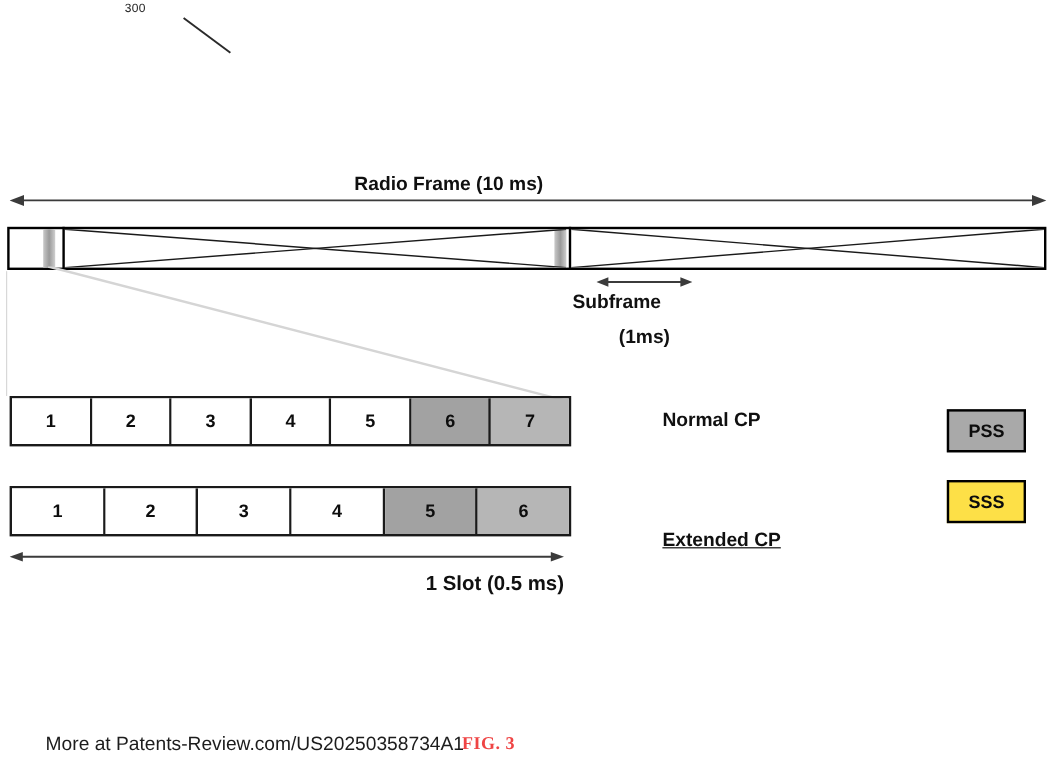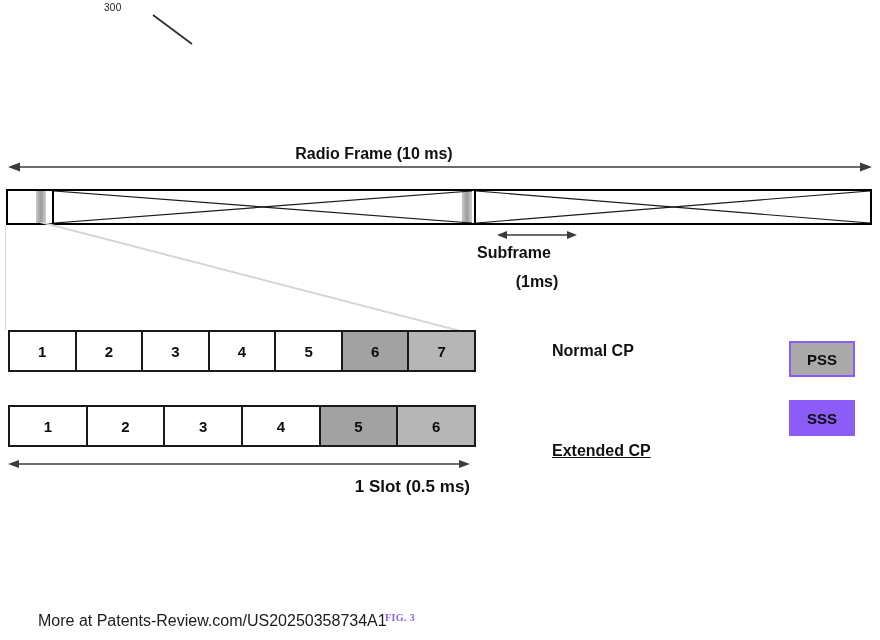--- a/index.html
+++ b/index.html
@@ -161,31 +161,31 @@
     margin-left: 36px;
   }
   #normal-cp-label   { top: 342px; }
   #extended-cp-label { top: 442px; text-decoration: underline; }
 
   
   .legend-box {
     left: 789px;
     width: 66px;
     height: 36px;
-    border: 2px solid #8b5cf6;
+    border: 2px solid #000000;
     box-sizing: border-box;
     display: flex;
     align-items: center;
     justify-content: center;
     font-size: 15px;
     font-weight: bold;
     color: #0d0d0d;
   }
   #legend-pss { top: 341px; background: #a9a9a9; }
-  #legend-sss { top: 400px; background: #8b5cf6; }
+  #legend-sss { top: 400px; background: #fde047; }
 
   
   #slot-measure-arrow {
     left: 8px;
     top: 458px;
     width: 462px;
     height: 12px;
   }
   #slot-measure-label {
     left: 8px;
@@ -202,24 +202,24 @@
     left: 10px;
     top: 612px;
     font-size: 16px;
     color: #1c1c1c;
     margin-left: 28px;
   }
   #figure-caption {
     left: 385px;
     top: 612px;
     font-family: "Liberation Serif", serif;
-    font-size: 10px;
+    font-size: 15px;
     font-weight: bold;
     letter-spacing: 0.4px;
-    color: #8b5cf6;
+    color: #ef4444;
   }
 </style>
 </head>
 <body>
 
 <div class="abs" id="ref-300">300</div>
 <svg class="abs" id="ref-300-leader" viewBox="0 0 42 32">
   <line x1="1" y1="1" x2="40" y2="30" stroke="#2a2a2a" stroke-width="1.6"></line>
 </svg>
 

